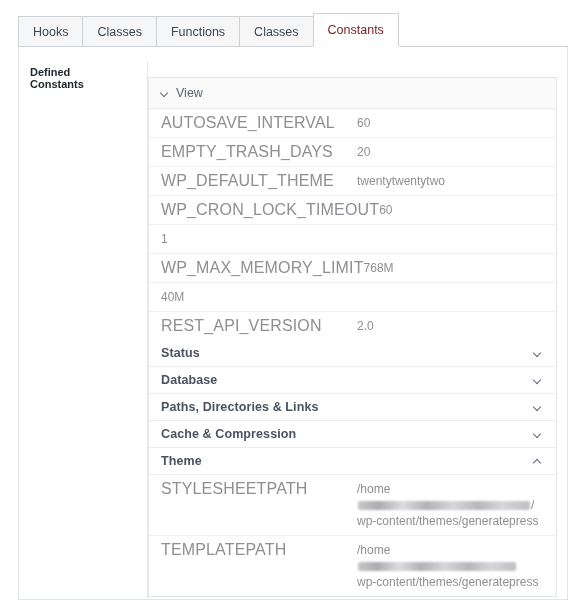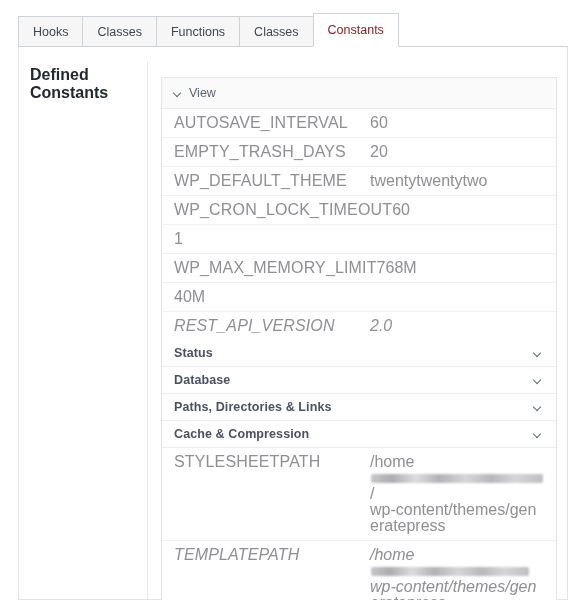--- a/index.html
+++ b/index.html
@@ -69,31 +69,30 @@
     background: #ffffff;
     height: 553px;
     display: flex;
     padding: 14px 0 0 0;
   }
   .panel-label {
     box-sizing: border-box;
     width: 129px;
     flex: 0 0 129px;
     padding: 5px 24px 0 11px;
-    font-size: 16px;
+    font-size: 11px;
     font-weight: bold;
     color: #23282d;
     border-right: 1px solid #e8e8e8;
     align-self: stretch;
   }
   .panel-body {
     flex: 1 1 auto;
     padding: 16px 10px 0 0;
     min-width: 0;
-    margin-left: 13px;
   }
 
   
   .card {
     box-sizing: border-box;
     border: 1px solid #e3e5e7;
     background: #ffffff;
     width: 100%;
   }
   .view-bar {
@@ -166,21 +165,21 @@
   }
   .row .k {
     flex: 0 0 196px;
     font-size: 16px;
     color: #8e8e94;
     letter-spacing: 0.15px;
     line-height: 15px;
   }
   .row .v {
     flex: 1 1 auto;
-    font-size: 16px;
+    font-size: 12px;
     color: #8e8e94;
     line-height: 16px;
     word-break: break-all;
     min-width: 0;
   }
 
   
   .redact {
     display: inline-block;
     vertical-align: middle;
@@ -195,21 +194,21 @@
         rgba(200,200,204,.75) 55%,
         rgba(176,176,180,.9) 70%,
         rgba(198,198,202,.72) 84%,
         rgba(182,182,186,.88) 100%);
     filter: blur(1.1px);
     margin: 0 1px;
   }
   .redact.w1 { width: 172px; }
   .redact.w2 { width: 158px; }
 
-  .row:last-child { border-bottom: none; font-style: italic; }
+  .row:last-child { border-bottom: none; }
 </style>
 </head>
 <body>
 
 <div class="tabbar" id="tabbar">
     <div class="tab">
       <span>Hooks</span>
     </div>
     <div class="tab">
       <span>Classes</span>
@@ -287,20 +286,24 @@
               <span class="chev"></span>
             </div>
           </div>
           <div>
             <div class="section-head">
               <span class="title">Cache &amp; Compression</span>
               <span class="chev"></span>
             </div>
           </div>
           <div>
+            <div class="section-head">
+              <span class="title">Theme</span>
+              <span class="chev up"></span>
+            </div>
             <div class="row">
               <div class="k">STYLESHEETPATH</div>
               <div class="v">/home<span class="redact w1"></span>/<br><span>wp-content/themes/generatepress</span></div>
             </div>
             <div class="row">
               <div class="k">TEMPLATEPATH</div>
               <div class="v">/home<span class="redact w2"></span><br><span>wp-content/themes/generatepress</span></div>
             </div>
           </div>
         </div>

